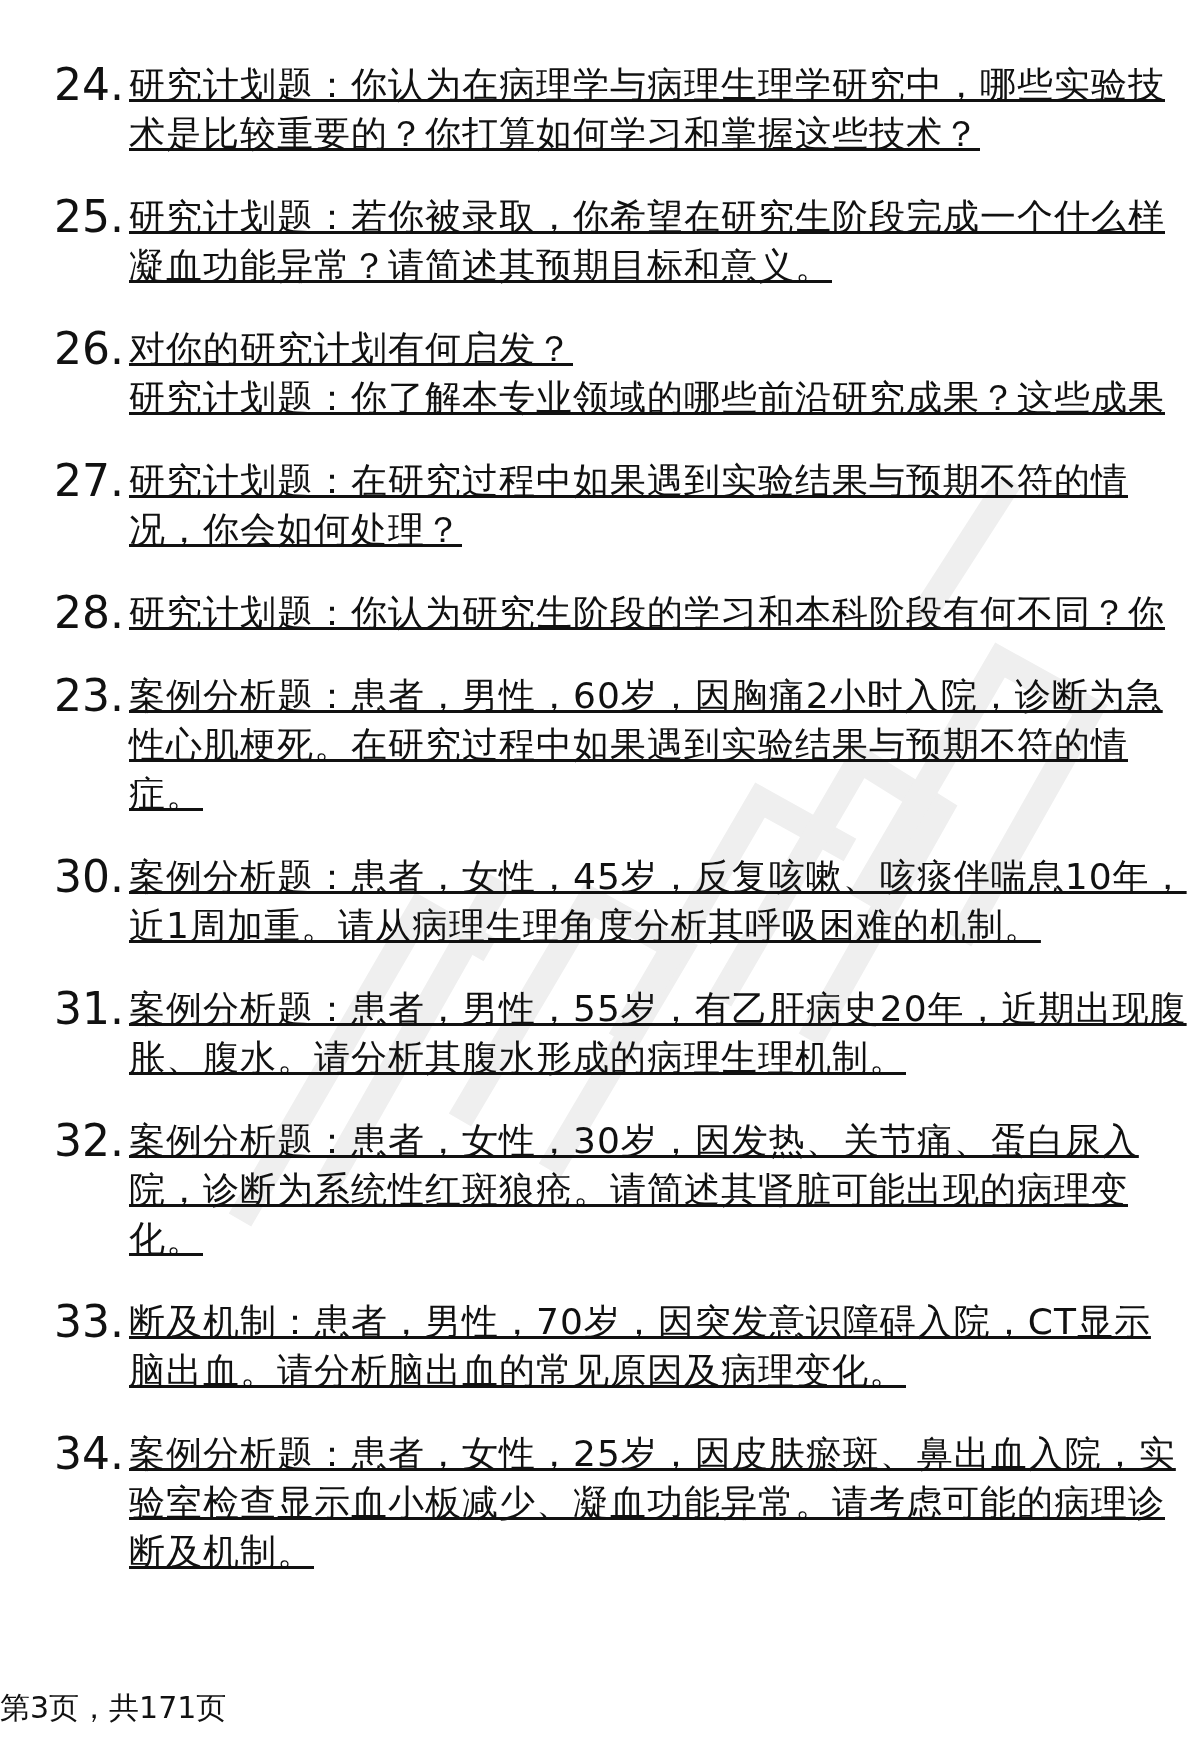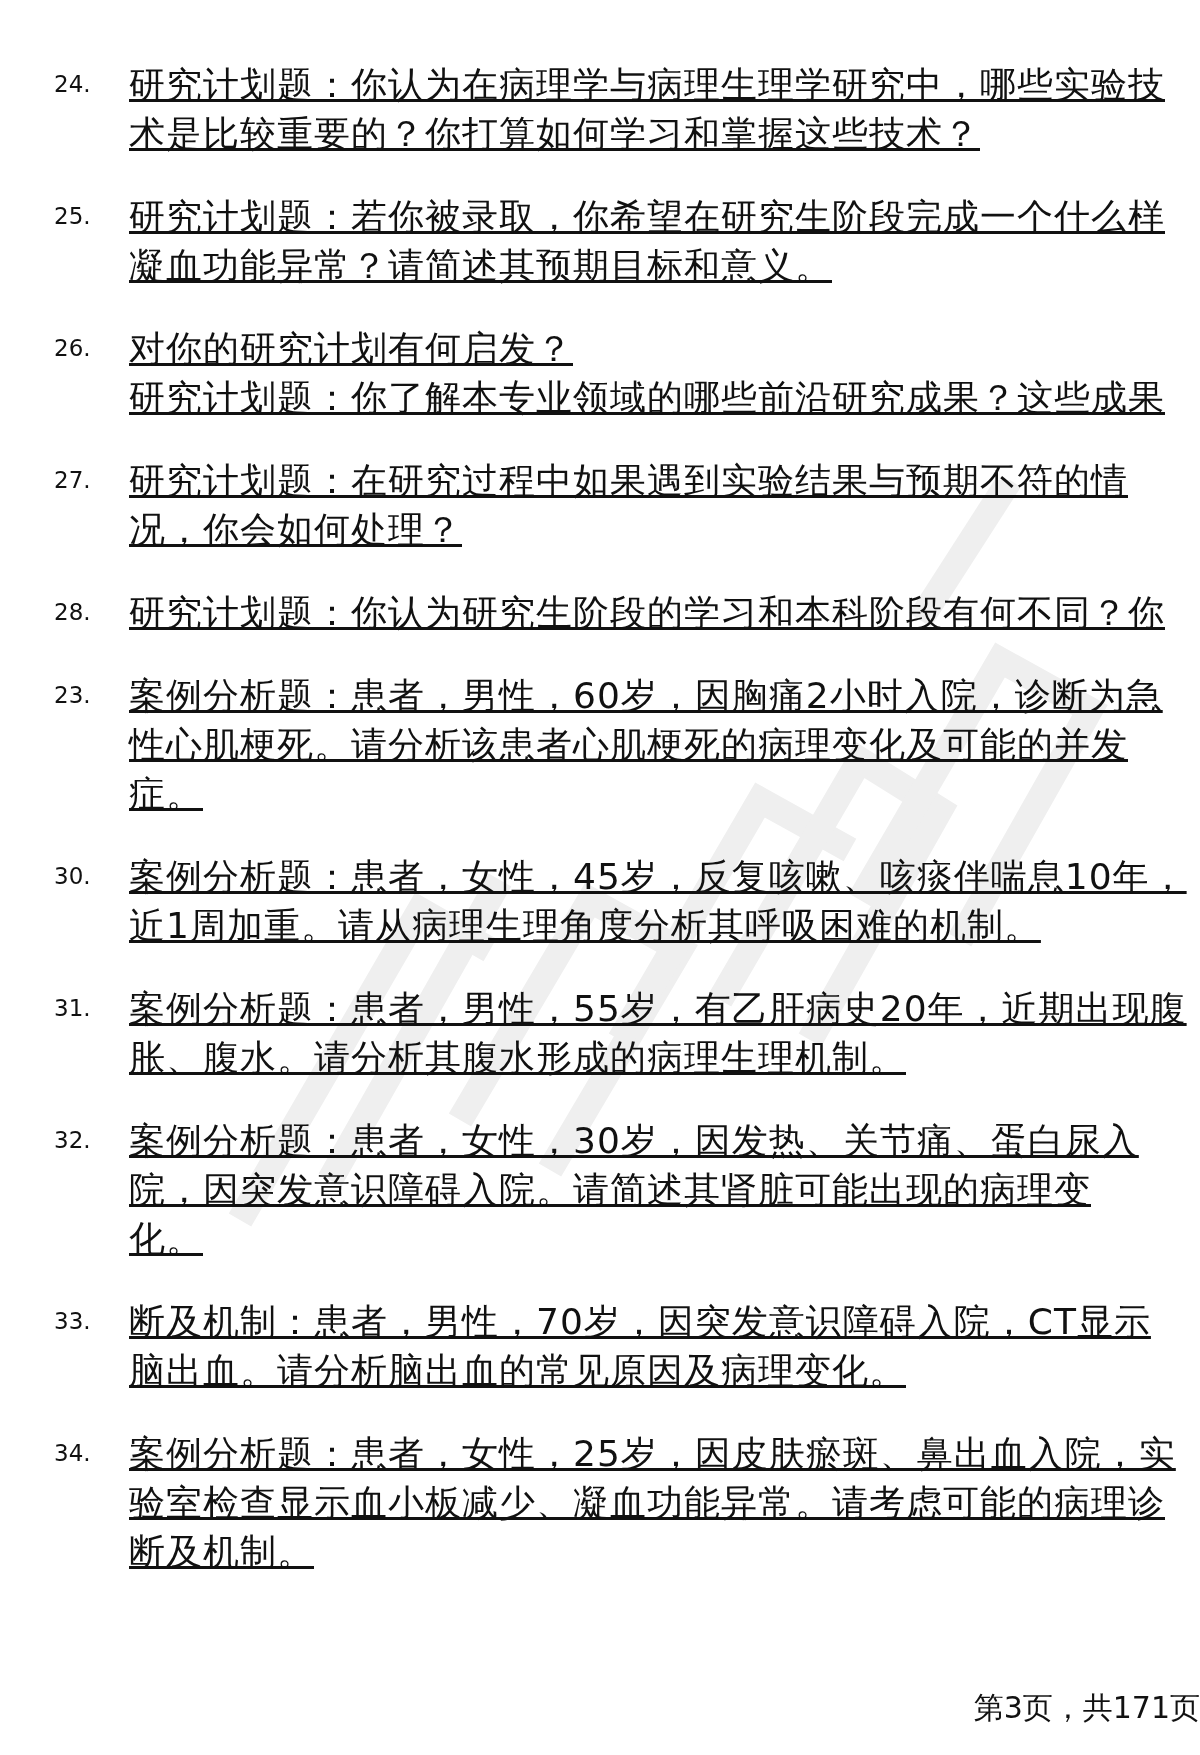--- a/index.html
+++ b/index.html
@@ -45,42 +45,42 @@
   }
   .question {
     position: relative;
     margin: 0 0 34px 0;
     padding: 0;
   }
   .q-number {
     position: absolute;
     left: 54px;
     top: 0;
-    font-size: 23px;
+    font-size: 44px;
     line-height: 49px;
     letter-spacing: 0px;
   }
   .q-body {
     margin-left: 129px;
     width: 1050px;
     text-decoration: underline;
   }
   .q-line {
     display: block;
     font-size: 36px;
     line-height: 49px;
     white-space: nowrap;
     letter-spacing: 1px;
   }
   .footer {
     position: absolute;
     left: 0;
     top: 1688px;
     width: 1200px;
-    text-align: right;
+    text-align: left;
     font-size: 30px;
     line-height: 40px;
     color: #111111;
   }
 </style>
 </head>
 <body>
 
 <div class="page">
 
@@ -130,21 +130,21 @@
     <li class="question">
       <span class="q-number">28.</span>
       <div class="q-body">
         <span class="q-line">研究计划题：你认为研究生阶段的学习和本科阶段有何不同？你</span>
       </div>
     </li>
     <li class="question">
       <span class="q-number">23.</span>
       <div class="q-body">
         <span class="q-line">案例分析题：患者，男性，60岁，因胸痛2小时入院，诊断为急</span>
-        <span class="q-line">性心肌梗死。请分析该患者心肌梗死的病理变化及可能的并发</span>
+        <span class="q-line">性心肌梗死。在研究过程中如果遇到实验结果与预期不符的情</span>
         <span class="q-line">症。</span>
       </div>
     </li>
     <li class="question">
       <span class="q-number">30.</span>
       <div class="q-body">
         <span class="q-line">案例分析题：患者，女性，45岁，反复咳嗽、咳痰伴喘息10年，</span>
         <span class="q-line">近1周加重。请从病理生理角度分析其呼吸困难的机制。</span>
       </div>
     </li>
@@ -152,21 +152,21 @@
       <span class="q-number">31.</span>
       <div class="q-body">
         <span class="q-line">案例分析题：患者，男性，55岁，有乙肝病史20年，近期出现腹</span>
         <span class="q-line">胀、腹水。请分析其腹水形成的病理生理机制。</span>
       </div>
     </li>
     <li class="question">
       <span class="q-number">32.</span>
       <div class="q-body">
         <span class="q-line">案例分析题：患者，女性，30岁，因发热、关节痛、蛋白尿入</span>
-        <span class="q-line">院，因突发意识障碍入院。请简述其肾脏可能出现的病理变</span>
+        <span class="q-line">院，诊断为系统性红斑狼疮。请简述其肾脏可能出现的病理变</span>
         <span class="q-line">化。</span>
       </div>
     </li>
     <li class="question">
       <span class="q-number">33.</span>
       <div class="q-body">
         <span class="q-line">断及机制：患者，男性，70岁，因突发意识障碍入院，CT显示</span>
         <span class="q-line">脑出血。请分析脑出血的常见原因及病理变化。</span>
       </div>
     </li>

